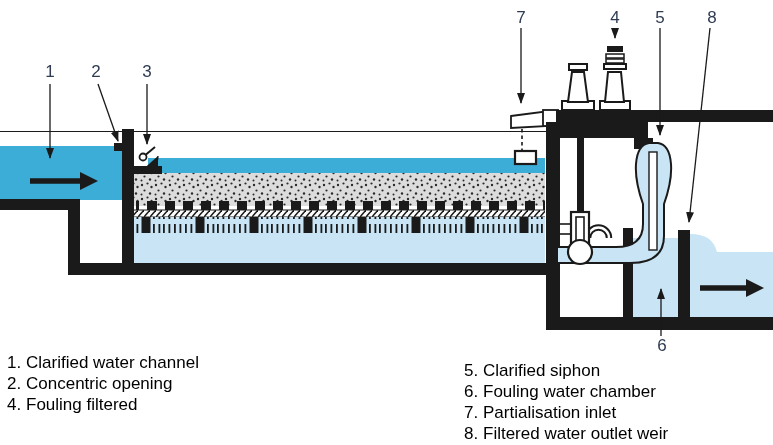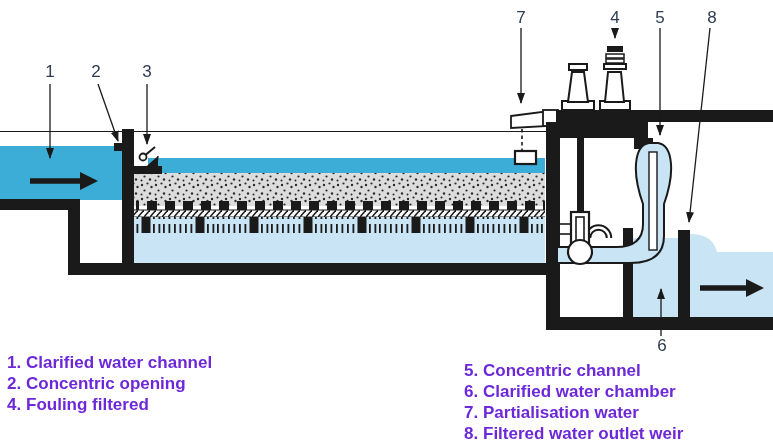--- a/index.html
+++ b/index.html
@@ -9,21 +9,21 @@
   #stage{
     position:relative; width:773px; height:445px; background:#fff; overflow:hidden;
     font-family:"Liberation Sans", sans-serif;
   }
   #stage svg{position:absolute;left:0;top:0;}
   .callout{
     position:absolute; transform:translate(-50%,-50%);
     font-size:17px; font-weight:400; color:var(--callout); line-height:1;
   }
   .legend{
-    position:absolute; color:#6d28d9; font-size:17px; line-height:21px; font-weight:700;
+    position:absolute; color:#000000; font-size:17px; line-height:21px; font-weight:400;
   }
   .legend .row{white-space:nowrap;}
   .legend .num{display:inline-block; min-width:19px;}
 </style>
 </head>
 <body>
 
 <div id="stage">
 
   <svg width="773" height="445" viewBox="0 0 773 445">
@@ -169,19 +169,19 @@
   <div class="callout" style="left:660px;top:17px">5</div>
   <div class="callout" style="left:712px;top:17px">8</div>
   <div class="callout" style="left:662px;top:345px">6</div>
 
   <div class="legend" style="left:7px;top:352px">
     <div class="row"><span class="num">1.</span><span>Clarified water channel</span></div>
     <div class="row"><span class="num">2.</span><span>Concentric opening</span></div>
     <div class="row"><span class="num">4.</span><span>Fouling filtered</span></div>
   </div>
   <div class="legend" style="left:464px;top:360px">
-    <div class="row"><span class="num">5.</span><span>Concentric channel</span></div>
-    <div class="row"><span class="num">6.</span><span>Clarified water chamber</span></div>
-    <div class="row"><span class="num">7.</span><span>Partialisation water</span></div>
+    <div class="row"><span class="num">5.</span><span>Clarified siphon</span></div>
+    <div class="row"><span class="num">6.</span><span>Fouling water chamber</span></div>
+    <div class="row"><span class="num">7.</span><span>Partialisation inlet</span></div>
     <div class="row"><span class="num">8.</span><span>Filtered water outlet weir</span></div>
   </div>
 
 </div>
 
 </body></html>

